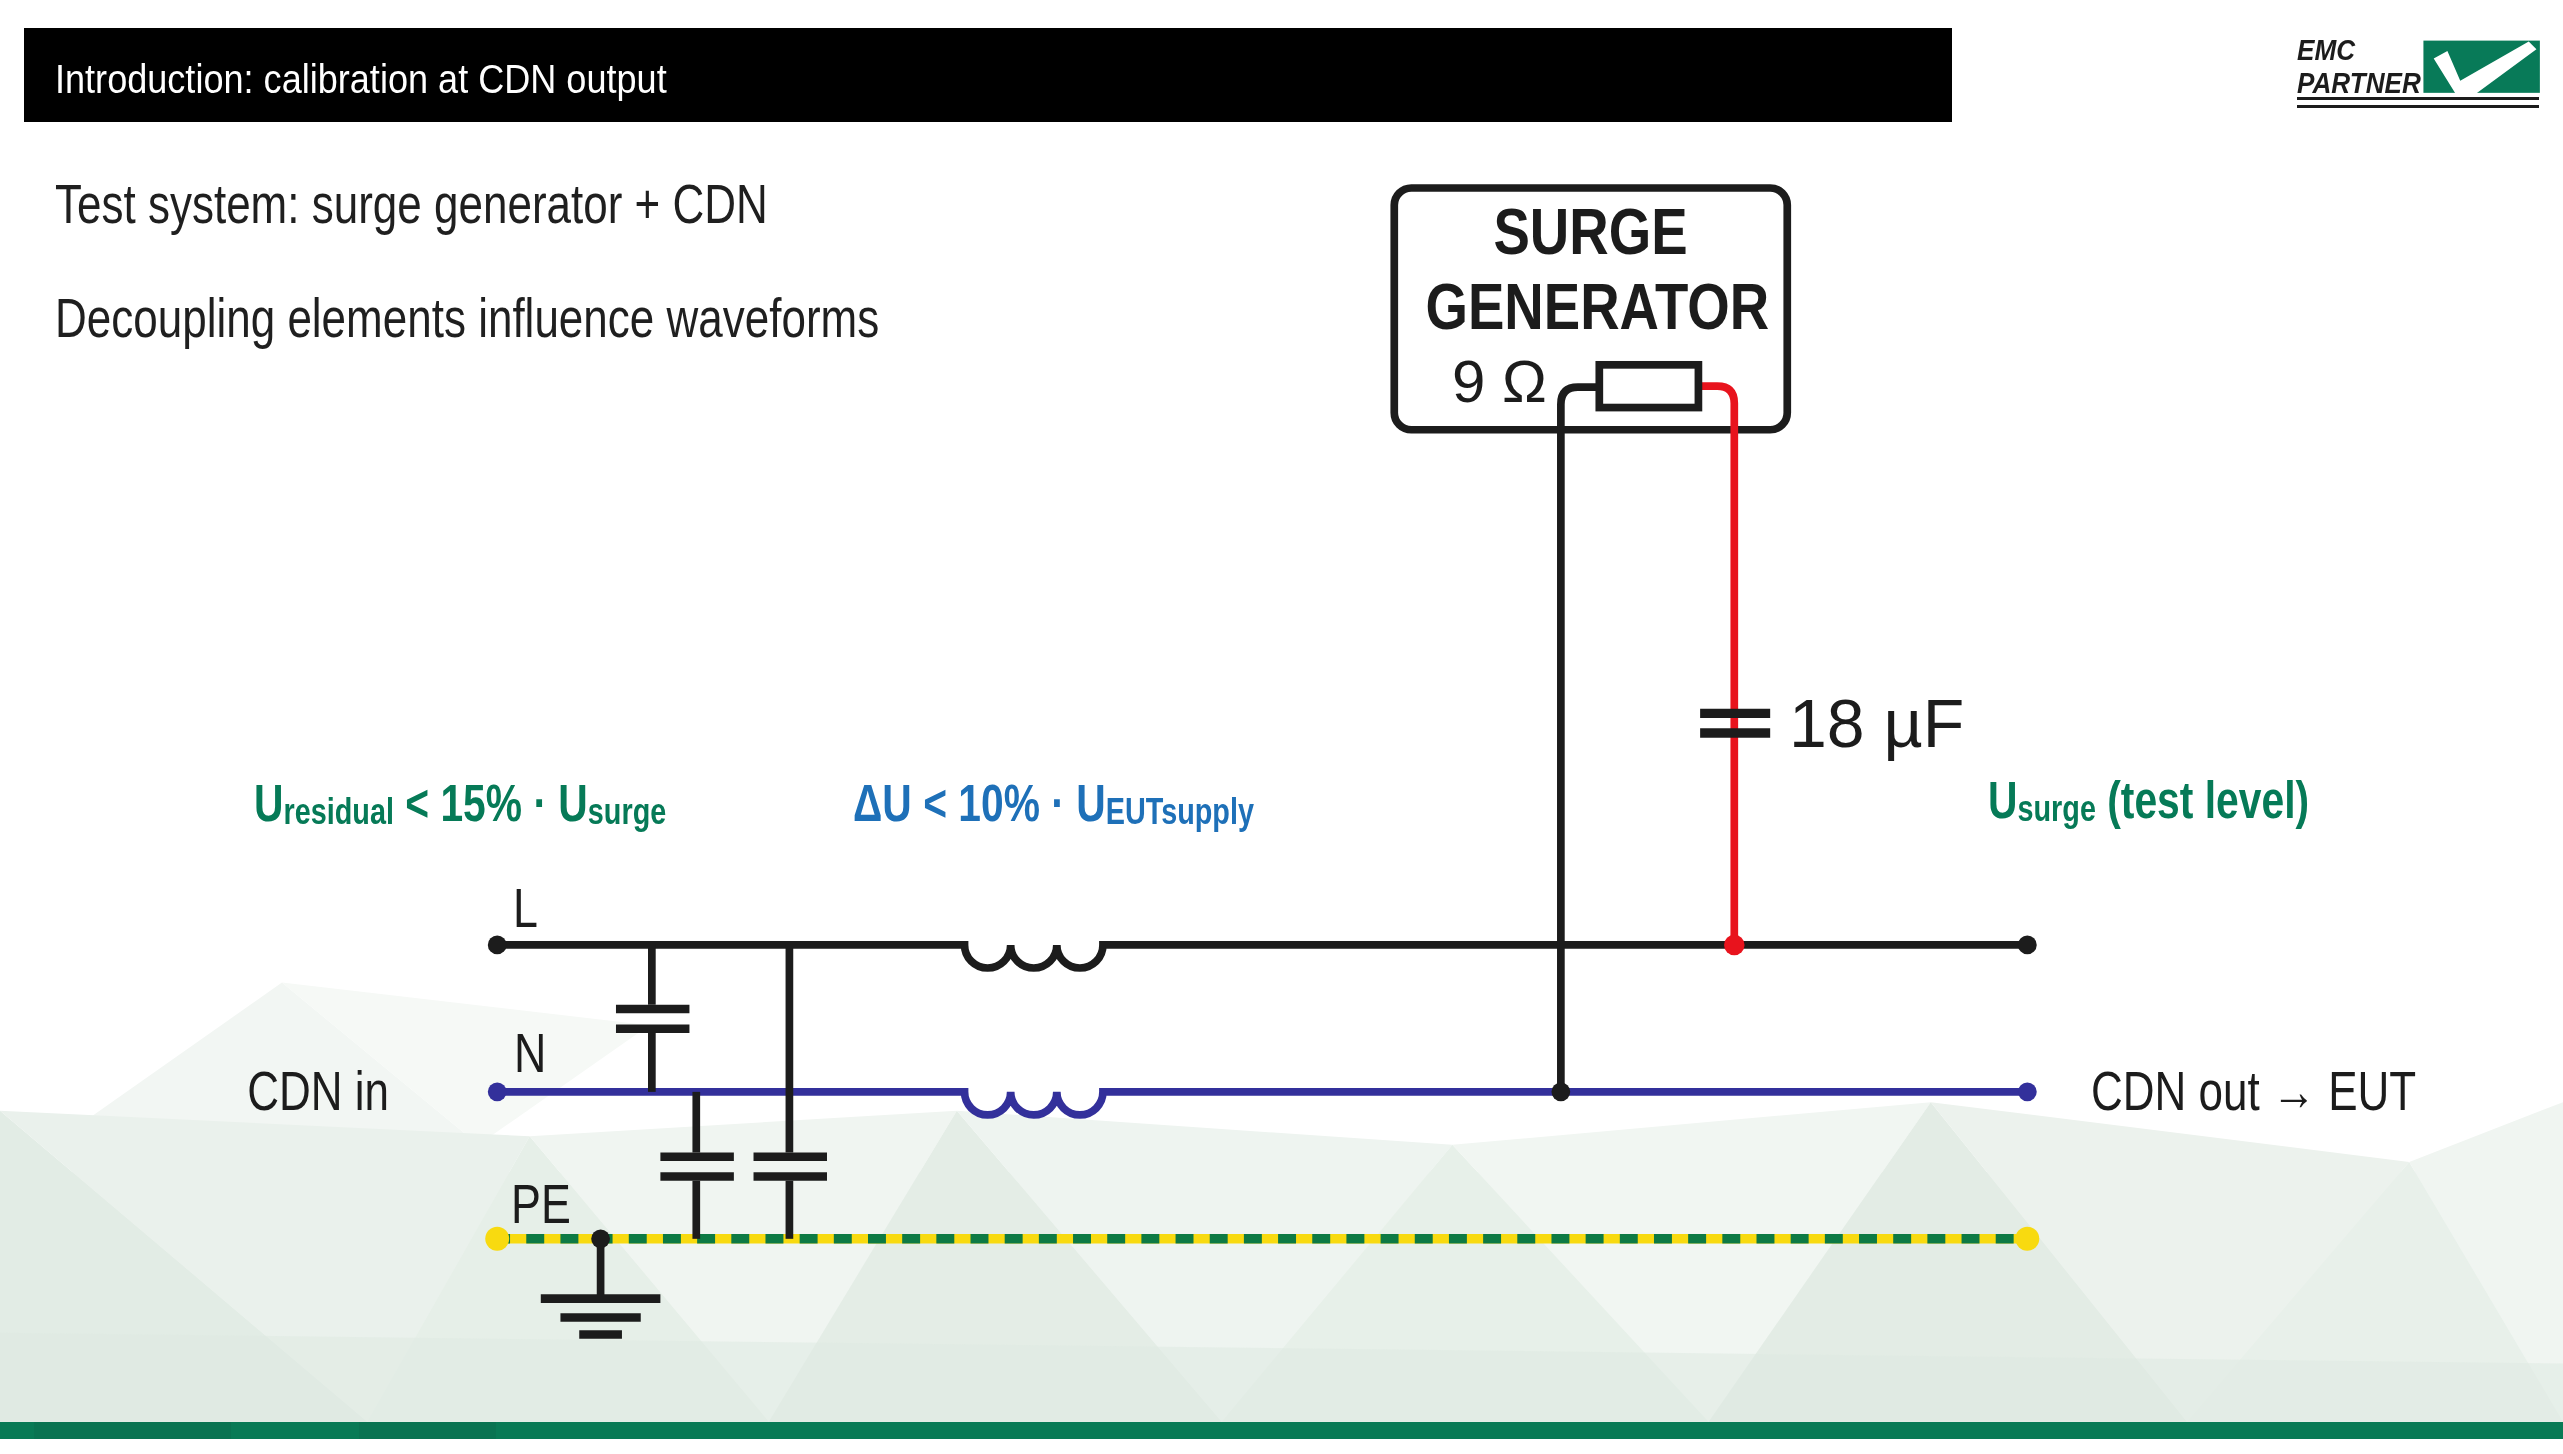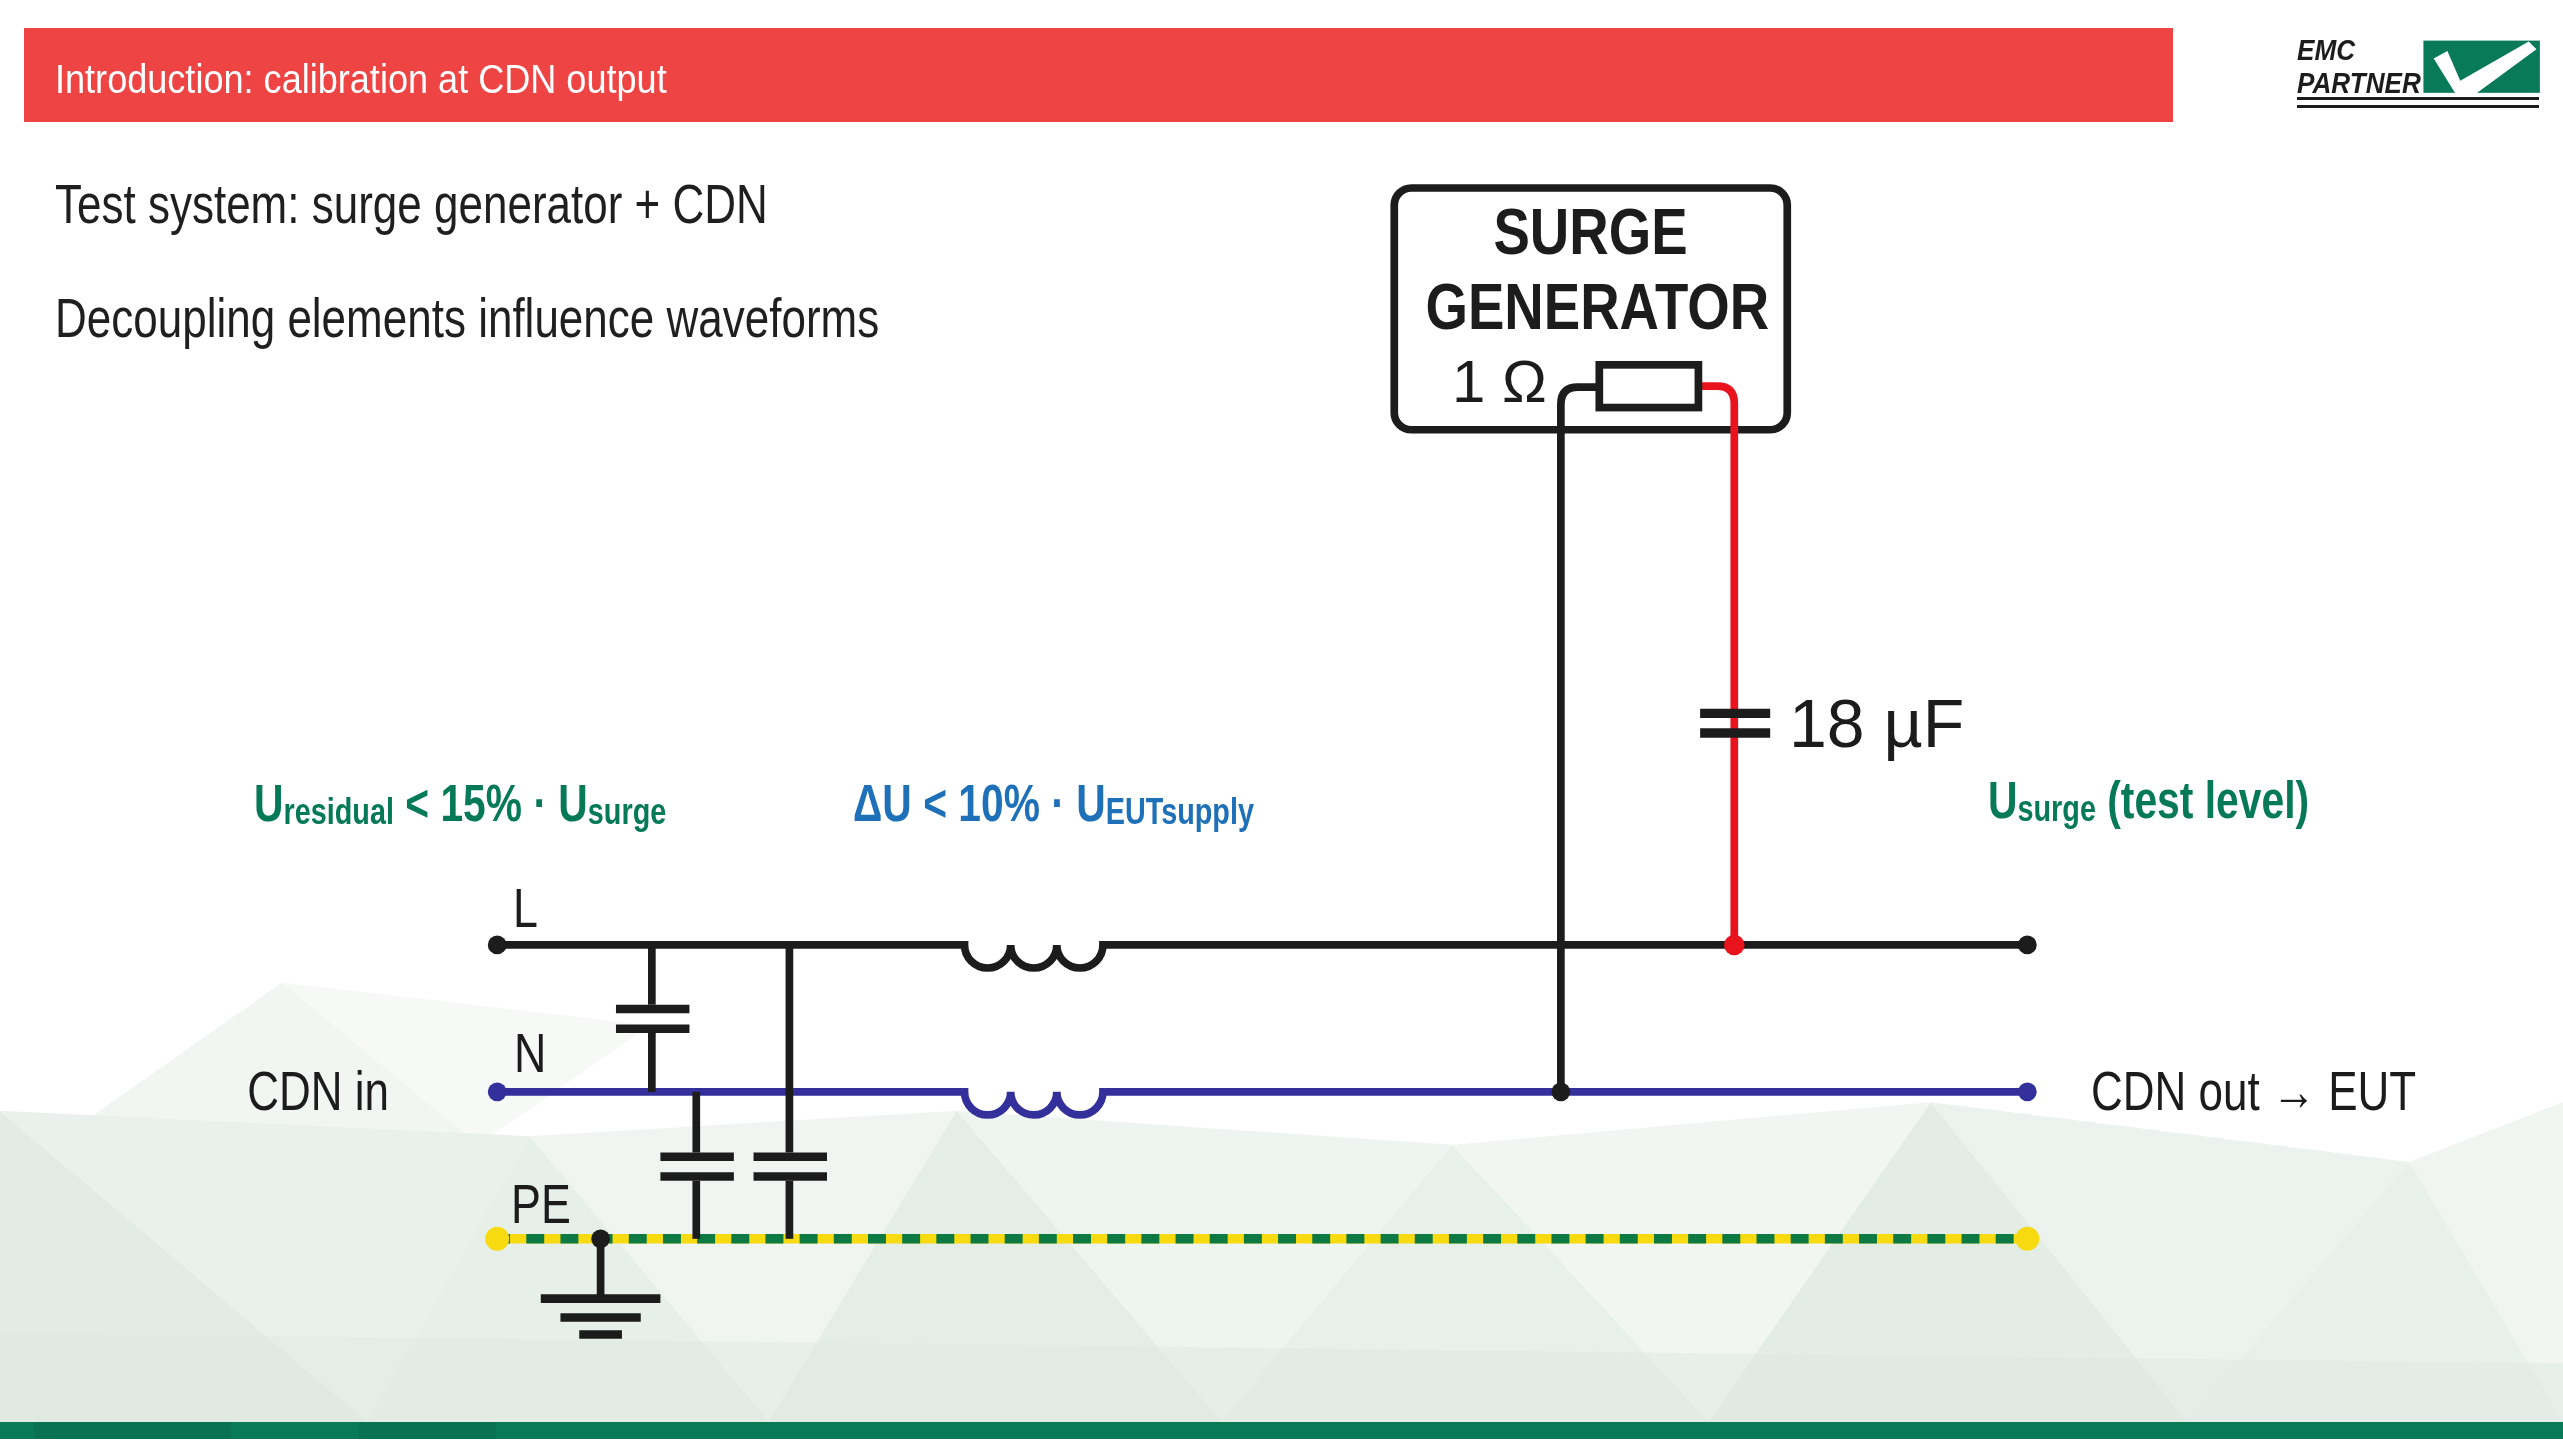--- a/index.html
+++ b/index.html
@@ -7,21 +7,21 @@
     position:relative;width:2563px;height:1455px;overflow:hidden;background:#ffffff;
     font-family:"Liberation Sans", sans-serif;color:#1c1c1c;
   }
   .lbl{position:absolute;white-space:nowrap;line-height:1;color:#1c1c1c;}
   .cond80{transform:scaleX(.80);transform-origin:0 0;}
   .cond80r{transform:scaleX(.80);transform-origin:100% 0;}
   .cond84c{transform:scaleX(.84);transform-origin:50% 0;}
   .cond88{transform:scaleX(.88);transform-origin:0 0;}
 
   
-  .header-bar{position:absolute;left:24px;top:28px;width:2149px;height:94px;background:#ef4444;text-align:center;}
+  .header-bar{position:absolute;left:24px;top:28px;width:1928px;height:94px;background:#000000;text-align:center;}
   .header-title{position:absolute;left:31px;top:28px;font-size:41px;color:#ffffff;}
 
   
   .logo-emc{position:absolute;left:2297px;top:34px;font-size:29px;font-weight:700;font-style:italic;transform:scaleX(.9);transform-origin:0 0;}
   .logo-partner{position:absolute;left:2297px;top:67px;font-size:29px;font-weight:700;font-style:italic;transform:scaleX(.9);transform-origin:0 0;}
   .logo-mark{position:absolute;left:2420px;top:38px;}
   .logo-rule1{position:absolute;left:2297px;top:97px;width:242px;height:3.4px;background:#1c1c1c;}
   .logo-rule2{position:absolute;left:2297px;top:105px;width:242px;height:3.4px;background:#1c1c1c;}
 
   
@@ -153,21 +153,21 @@
     <circle cx="2373" cy="1450" r="14" fill="#f8da10"></circle>
     <circle cx="703" cy="1450" r="11" fill="#1c1c1c"></circle>
     <circle cx="1827" cy="1278" r="11" fill="#1c1c1c"></circle>
     <circle cx="2030" cy="1106" r="12" fill="#e8131d"></circle>
   </svg>
 
   <div class="gen-name cond84c">
     <div>SURGE</div>
     <div>GENERATOR</div>
   </div>
-  <div class="lbl gen-imp">1 Ω</div>
+  <div class="lbl gen-imp">9 Ω</div>
   <div class="lbl cap-18uf">18 µF</div>
 
   <div class="lbl wire-l cond80">L</div>
   <div class="lbl wire-n cond80">N</div>
   <div class="lbl wire-pe cond80">PE</div>
   <div class="lbl cdn-in cond80r">CDN in</div>
   <div class="lbl cdn-out cond80">CDN out → EUT</div>
 
   <div class="lbl formula f-residual cond80">
     <span>U</span><span class="sub">residual</span><span> &lt; 15% · </span><span>U</span><span class="sub">surge</span>

